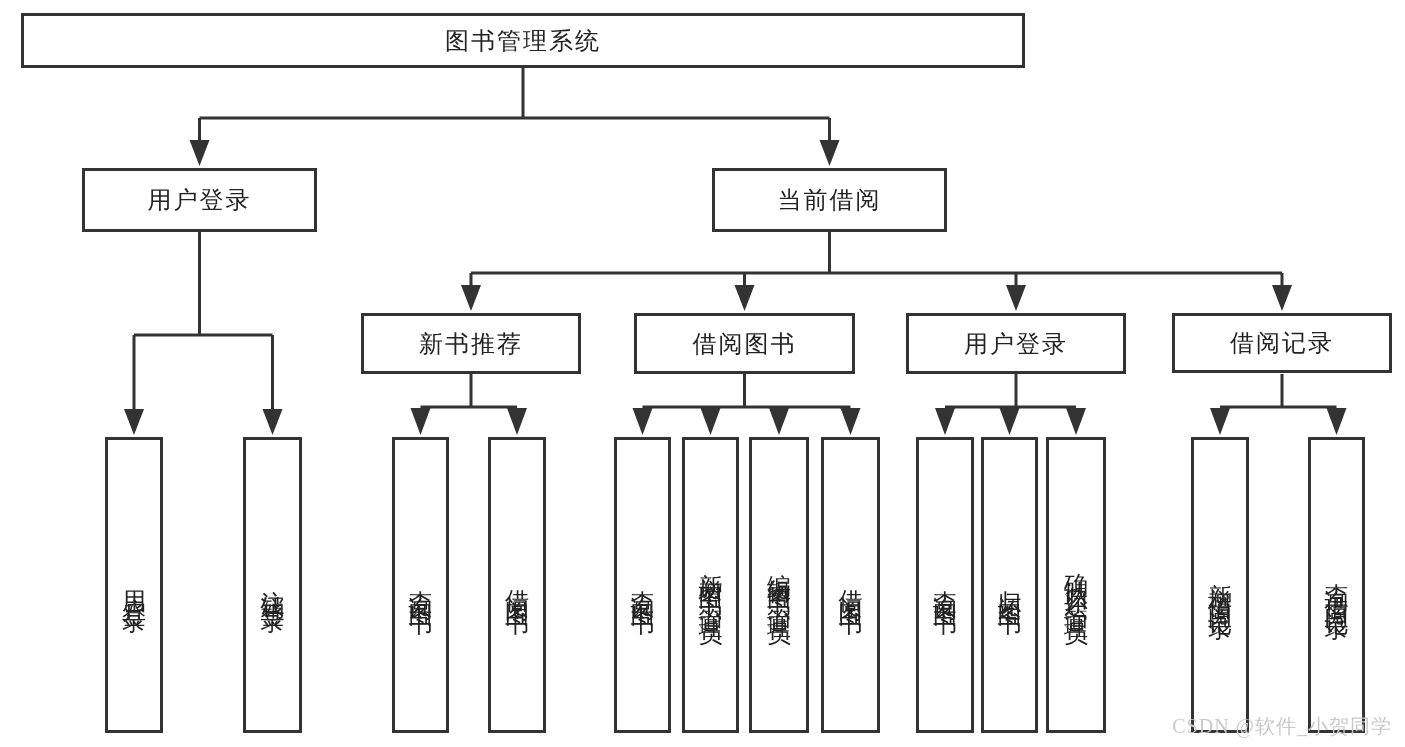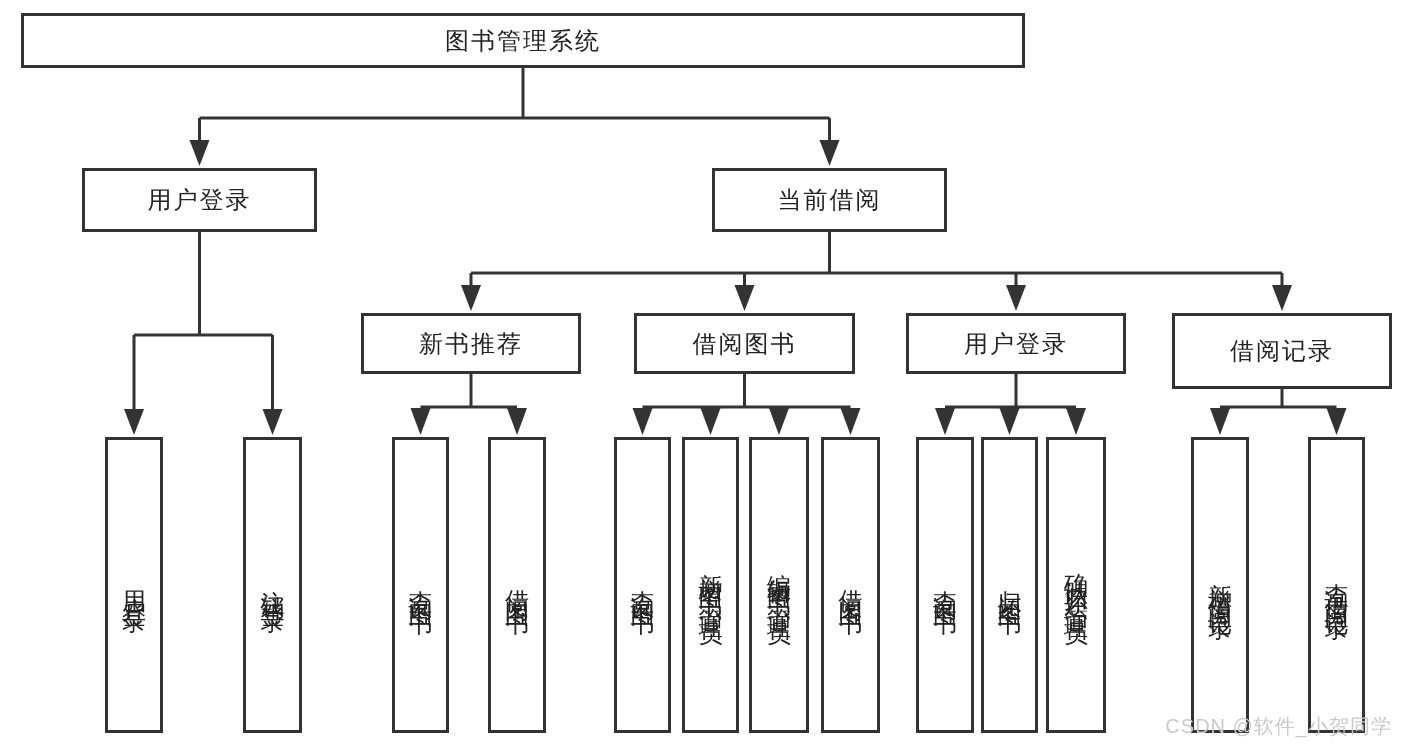--- a/index.html
+++ b/index.html
@@ -18,21 +18,21 @@
     color:var(--text,#222);
   }
   .node.h span{font-size:24px;letter-spacing:2px;white-space:nowrap;}
   .node.v span{
     writing-mode:vertical-rl;text-orientation:mixed;
     font-size:24px;letter-spacing:7px;line-height:1;
   }
   .watermark{
     position:absolute;right:13px;bottom:7px;
     font-size:20px;color:var(--watermark,#c9c9c9);
-    white-space:nowrap;letter-spacing:1px;
+    white-space:nowrap;letter-spacing:1px;font-family:Liberation Serif, serif;
   }
 </style>
 </head>
 <body>
 
 <div class="canvas">
 
   <svg class="connectors" width="1405" height="747" viewBox="0 0 1405 747">
     <g stroke="var(--line,#333)" stroke-width="3" fill="none">
       <path d="M523,68 V118 M199.5,118 H829.5"></path>
@@ -82,21 +82,21 @@
 
   <div class="node h" style="left:361px;top:313px;width:220px;height:61px">
     <span>新书推荐</span>
   </div>
   <div class="node h" style="left:634px;top:313px;width:221px;height:61px">
     <span>借阅图书</span>
   </div>
   <div class="node h" style="left:906px;top:313px;width:220px;height:61px">
     <span>用户登录</span>
   </div>
-  <div class="node h" style="left:1172px;top:313px;width:220px;height:76px">
+  <div class="node h" style="left:1172px;top:313px;width:220px;height:60px">
     <span>借阅记录</span>
   </div>
 
   <div class="node v" style="left:105px;top:437px;width:58px;height:296px">
     <span>用户登录</span>
   </div>
   <div class="node v" style="left:243px;top:437px;width:59px;height:296px">
     <span>注销登录</span>
   </div>
 

